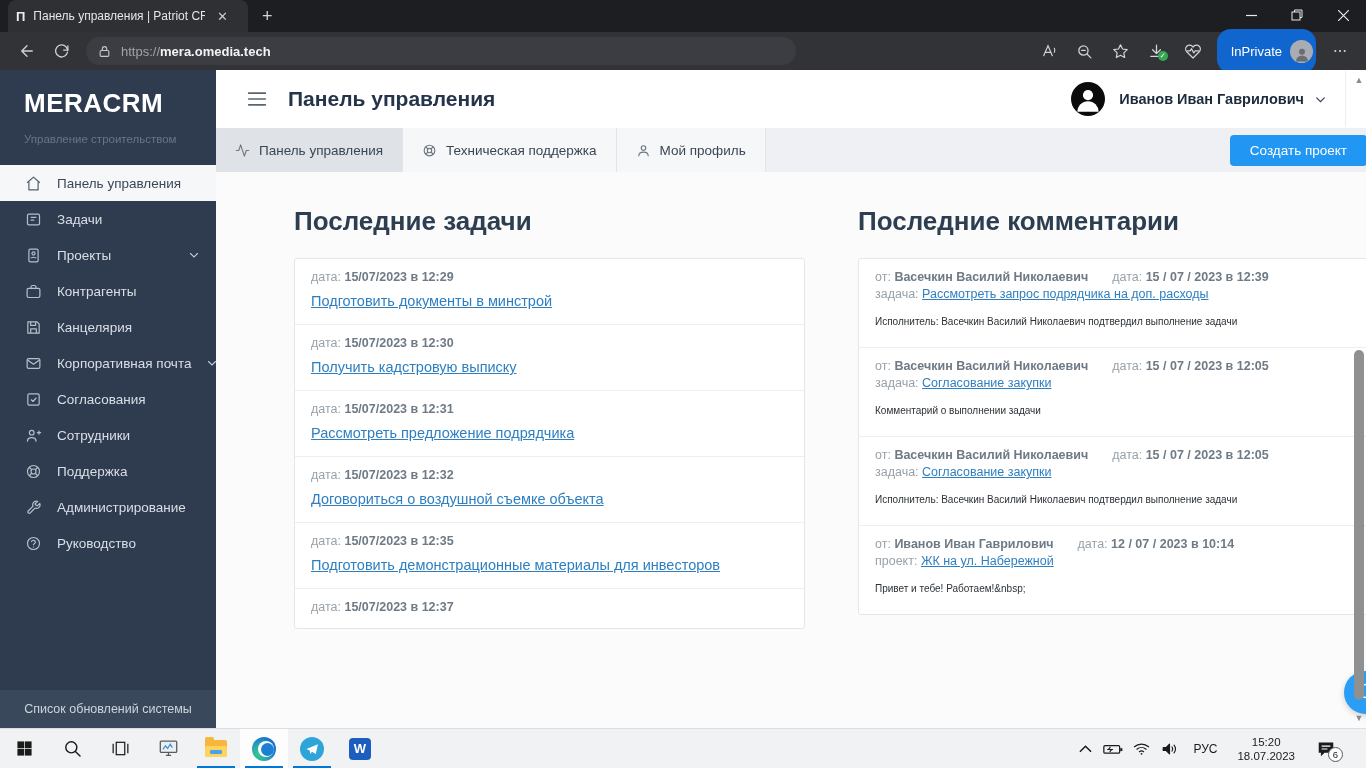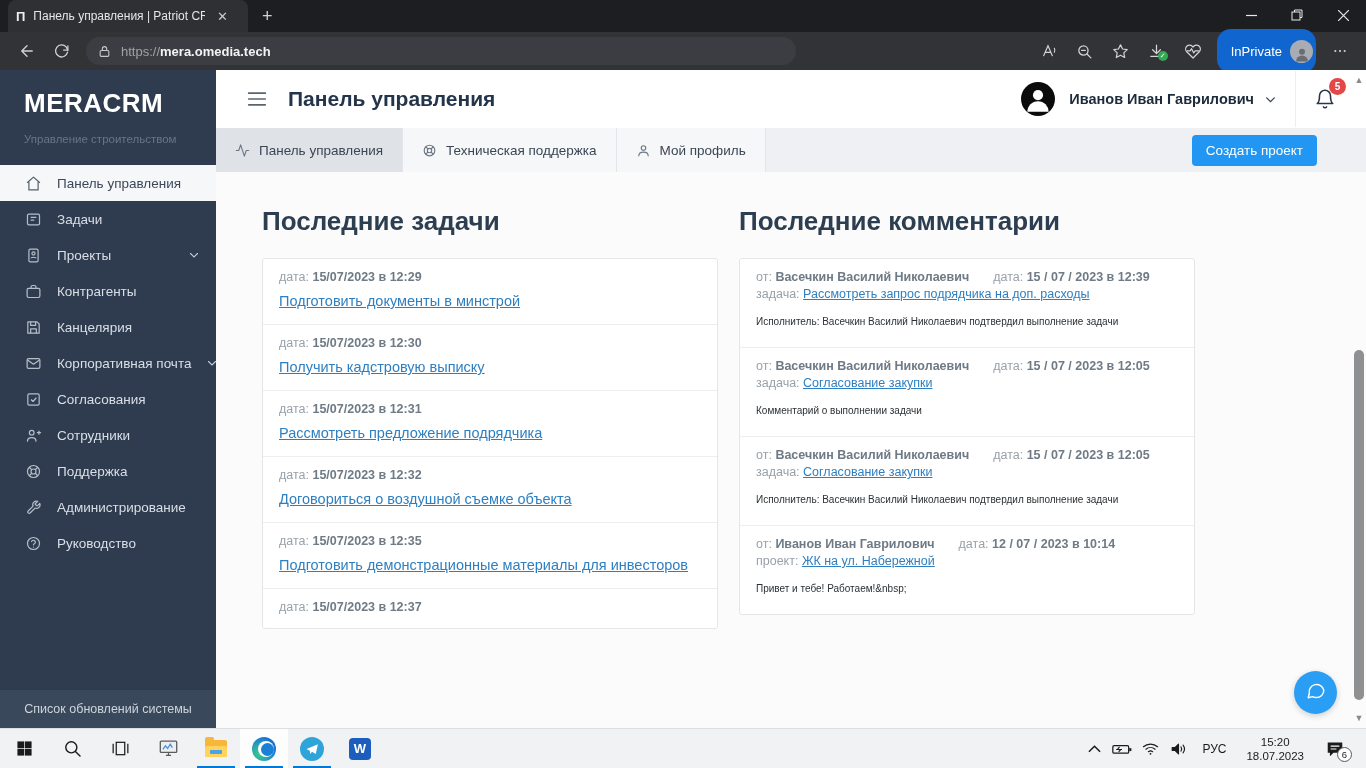--- a/index.html
+++ b/index.html
@@ -60,24 +60,24 @@
   .hdr-divider { width:1px; height:56px; background:#eceef0; }
   .bell-wrap { position:relative; width:58px; display:flex; justify-content:center; }
   .bell { color:#2a3645; display:flex; }
   .bell-badge { position:absolute; top:-10px; right:8px; min-width:17px; height:17px; background:#e34747; border-radius:50%; color:#fff; font-size:10px; display:flex; align-items:center; justify-content:center; font-weight:bold; }
 
   .tabstrip { height:44px; background:#eef0f3; display:flex; align-items:stretch; flex:0 0 auto; }
   .apptab { display:flex; align-items:center; gap:9px; padding:0 19px; font-size:13.5px; color:#3c4document654; color:#3c4654; border-right:1px solid #e2e5e9; background:#f6f7f9; cursor:pointer; }
   .apptab .at-ico { color:#6d7883; display:flex; }
   .apptab.active { background:#dfe3e8; }
   .tabstrip-spacer { flex:1 1 auto; }
-  .create-btn { align-self:center; margin-right:49px; background:#2196f3; color:#fff; font-size:13.5px; border:none; border-radius:4px; padding:8px 14px; cursor:pointer; }
+  .create-btn { align-self:center; margin-right:49px; background:#2196f3; color:#fff; font-size:13.5px; border:none; border-radius:4px; padding:8px 20px; cursor:pointer; }
 
   .content { flex:1 1 auto; display:flex; gap:21px; padding:34px 47px 0 46px; }
-  .col { width:456px; flex:0 0 auto; }
+  .col { width:511px; flex:0 0 auto;margin-left:32px; }
   .section-heading { font-size:26px; font-weight:bold; color:#2c3e50; margin-bottom:21px; }
   .card { background:#fff; border:1px solid #e4e7ea; border-radius:3px; }
 
   .task-row { padding:11px 16px 14px; border-top:1px solid #eceeef; }
   .task-row:first-child { border-top:none; }
   .meta-line { font-size:12.5px; color:#98a1a9; }
   .meta-line b { color:#6e7a85; font-weight:bold; }
   .task-link { display:inline-block; margin-top:9px; font-size:14.5px; color:#2e7fc1; text-decoration:underline; }
 
   .comment-row { padding:10px 16px 14px; border-top:1px solid #eceeef; }
@@ -105,21 +105,21 @@
   .folder-ico { position:relative; width:22px; height:17px; }
   .folder-back { position:absolute; inset:0; background:#f6b73c; border-radius:2px; }
   .folder-tab { position:absolute; top:-3px; left:0; width:9px; height:5px; background:#f6b73c; border-radius:2px 2px 0 0; }
   .folder-front { position:absolute; left:0; right:0; bottom:0; height:11px; background:#ffd35c; border-radius:2px; }
   .folder-slot { position:absolute; left:5px; right:5px; bottom:3px; height:4px; background:#4aa3e8; border-radius:1px; }
   .edge-ico { width:24px; height:24px; border-radius:50%; background:radial-gradient(circle at 30% 70%, #35c893 0%, #2ca8ab 35%, #1b7fd4 65%, #174bb4 100%); position:relative; overflow:hidden; }
   .edge-swirl { position:absolute; width:16px; height:16px; border-radius:50%; background:#fdfdfd; left:6px; top:4px; }
   .edge-core { position:absolute; width:13px; height:13px; border-radius:50%; background:#1b7fd4; left:9px; top:6px; }
   .tg-ico { width:24px; height:24px; border-radius:50%; background:#2ea4d8; display:flex; align-items:center; justify-content:center; }
   .word-ico { width:22px; height:22px; border-radius:4px; background:#1c5ebe; color:#fff; font-weight:bold; font-size:13px; display:flex; align-items:center; justify-content:center; }
-  .tray { margin-left:auto; display:flex; align-items:center; gap:4px; padding-right:12px; }
+  .tray { margin-left:auto; display:flex; align-items:center; gap:4px; padding-right:21px; }
   .tray-ico { width:24px; height:40px; display:flex; align-items:center; justify-content:center; color:#1b1b1b; }
   .tray-lang { font-size:12px; color:#1b1b1b; padding:0 8px; }
   .tray-clock { text-align:center; font-size:11.5px; color:#1b1b1b; line-height:14px; padding:0 8px; }
   .tray-notif { position:relative; width:38px; height:40px; display:flex; align-items:center; justify-content:center; }
   .notif-badge { position:absolute; right:2px; bottom:7px; width:15px; height:15px; border-radius:50%; background:#fff; border:1px solid #5a5a5a; font-size:9.5px; display:flex; align-items:center; justify-content:center; color:#1b1b1b; }
 </style>
 </head>
 <body>
 
 <div class="screen">

